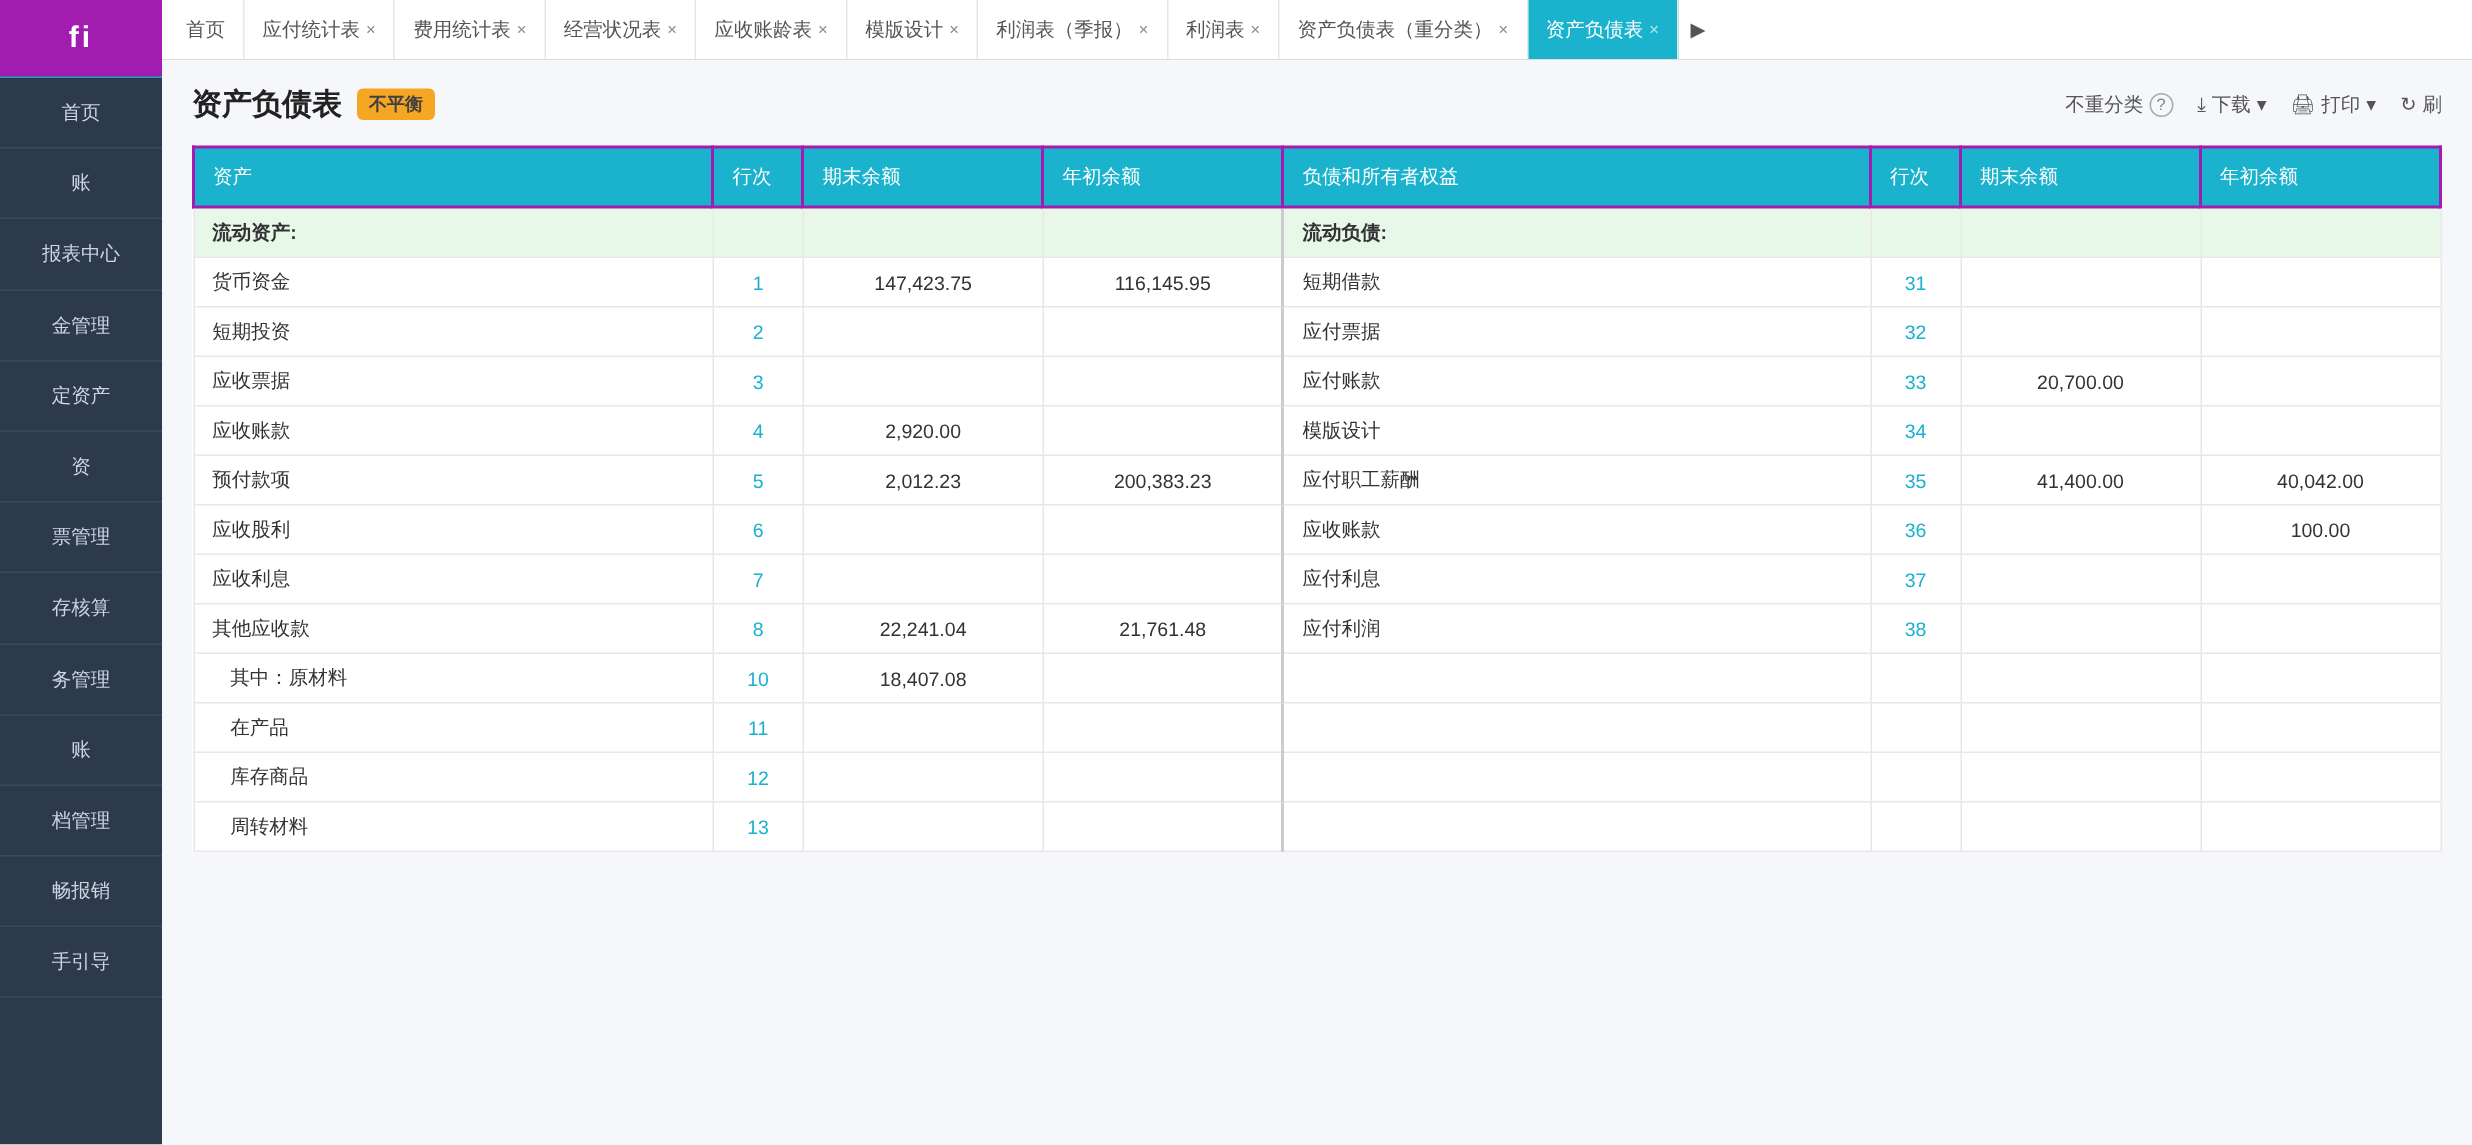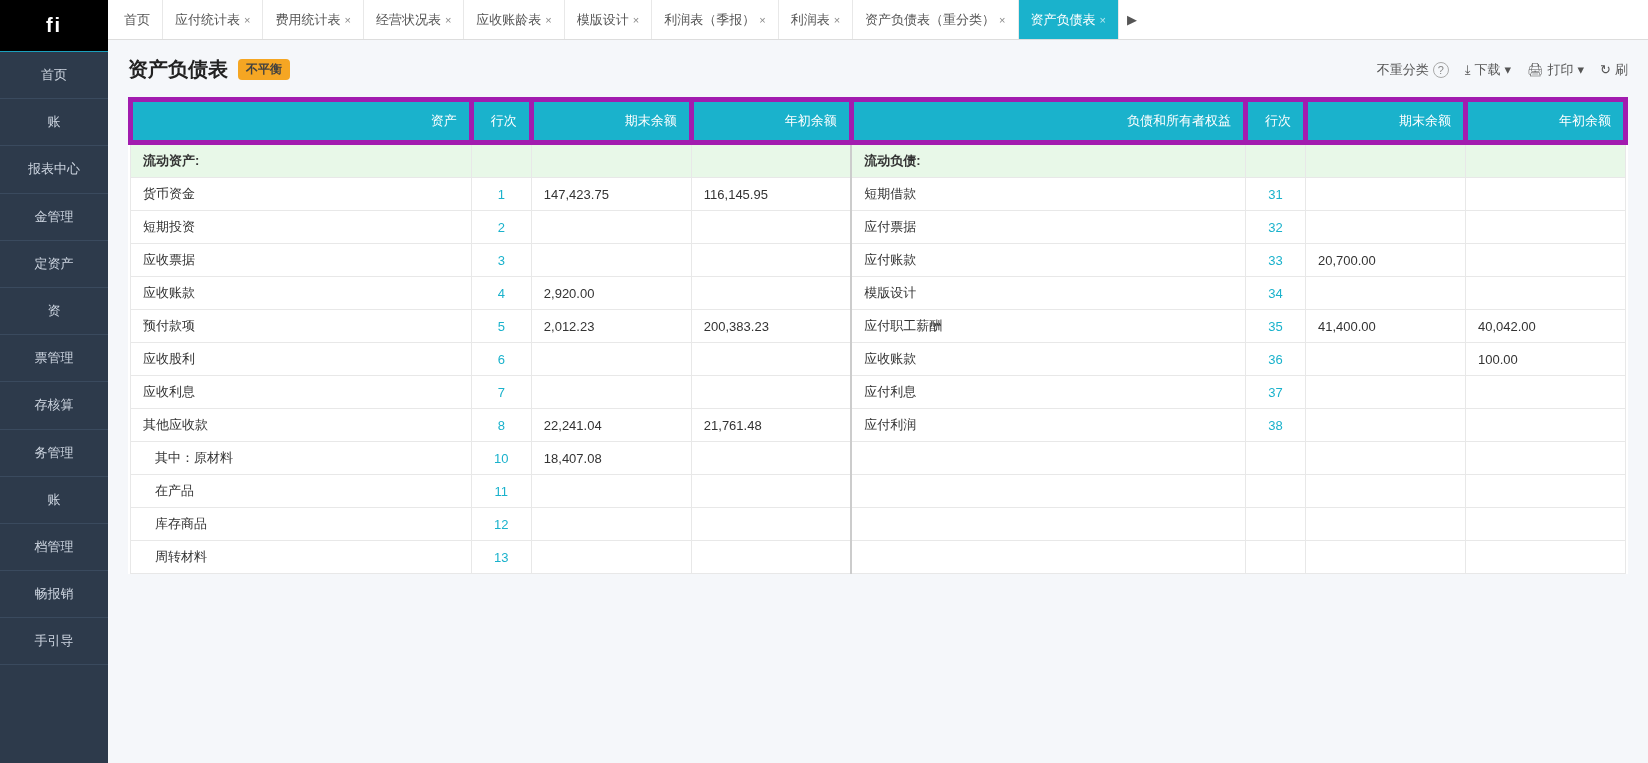--- a/index.html
+++ b/index.html
@@ -23,21 +23,21 @@
       cursor: pointer;
       border-bottom: 1px solid #3a4a5e;
       line-height: 1.4;
     }
     .sidebar-logo {
       padding: 14px 8px;
       text-align: center;
       font-size: 20px;
       font-weight: bold;
       color: #fff;
-      background: #000000;
+      background: #a21caf;
       border-bottom: 1px solid #1a9fbd;
       letter-spacing: 2px;
     }
 
     
     .main-area {
       flex: 1;
       display: flex;
       flex-direction: column;
       overflow: hidden;
@@ -155,34 +155,34 @@
       border-collapse: collapse;
       background: #fff;
       font-size: 13px;
     }
     .report-table thead tr {
       background: #1ab2cc;
       color: #fff;
     }
     .report-table thead th {
       padding: 10px 12px;
-      text-align: right;
+      text-align: left;
       font-weight: normal;
-      border: 5px solid #a21caf;
+      border: 2px solid #a21caf;
     }
     .report-table tbody tr {
       border-bottom: 1px solid #e8e8e8;
     }
     .report-table tbody td {
       padding: 7px 12px;
       border: 1px solid #e8e8e8;
       color: #333;
     }
     .report-table tbody td.num {
-      text-align: left;
+      text-align: center;
     }
     .report-table tbody td.center {
       text-align: center;
       color: #1ab2cc;
     }
     .section-row td {
       background: #e8f8e8 !important;
       font-weight: bold;
       color: #333 !important;
     }

